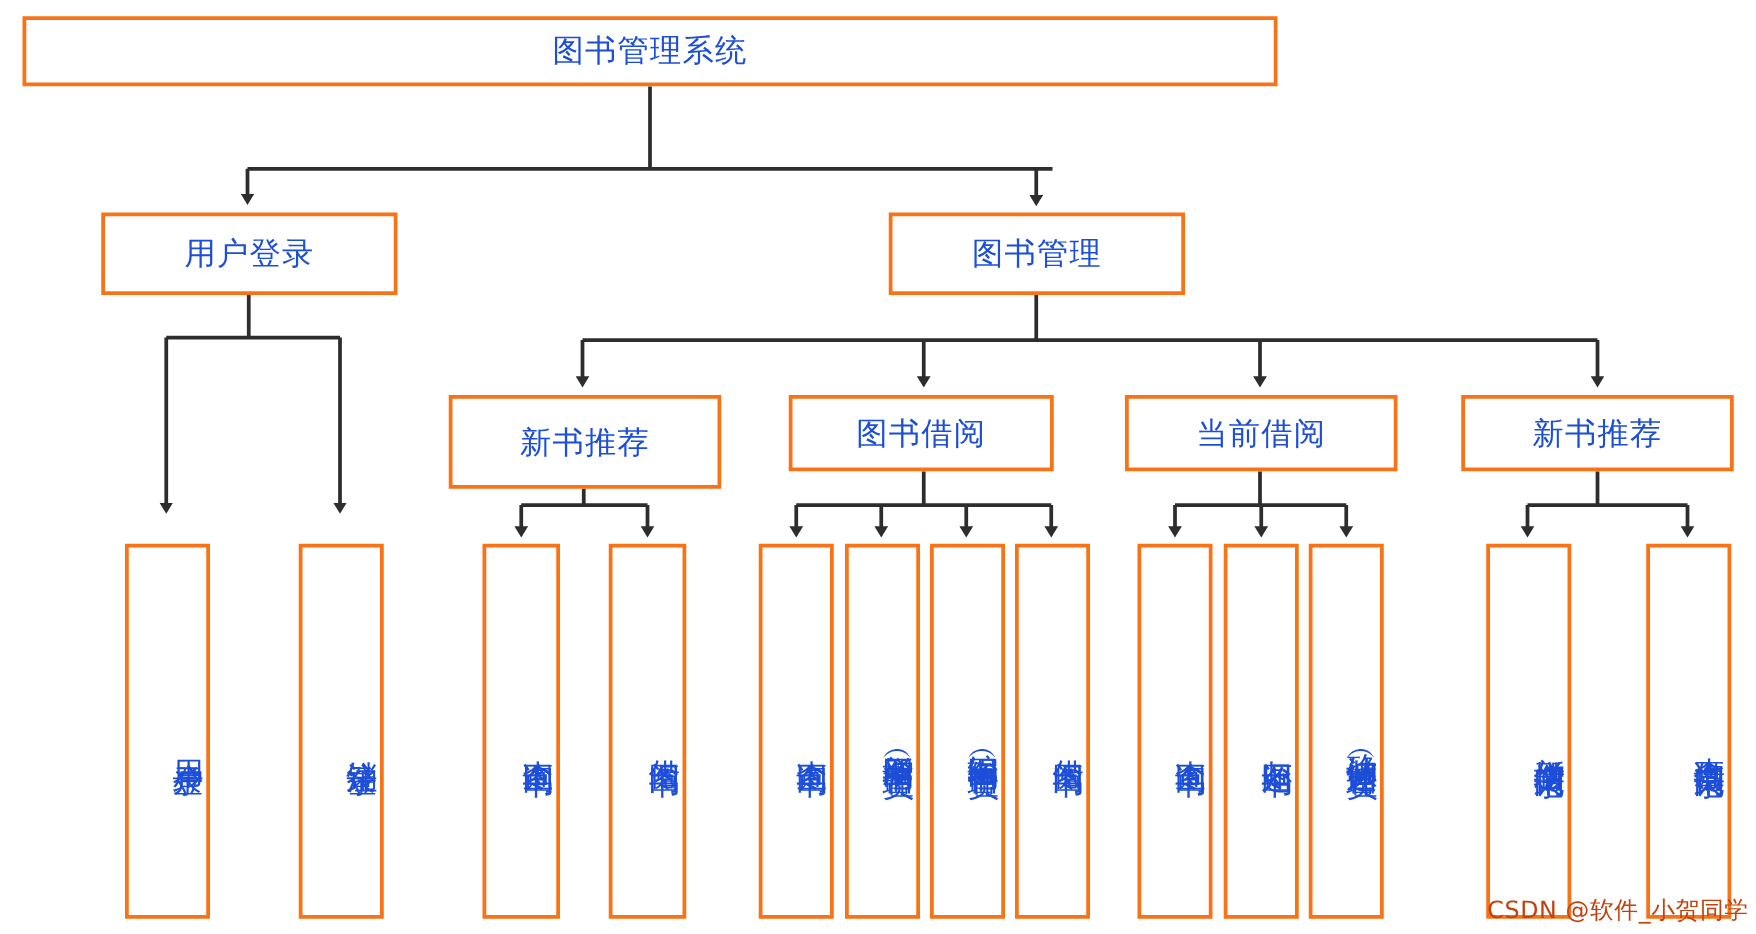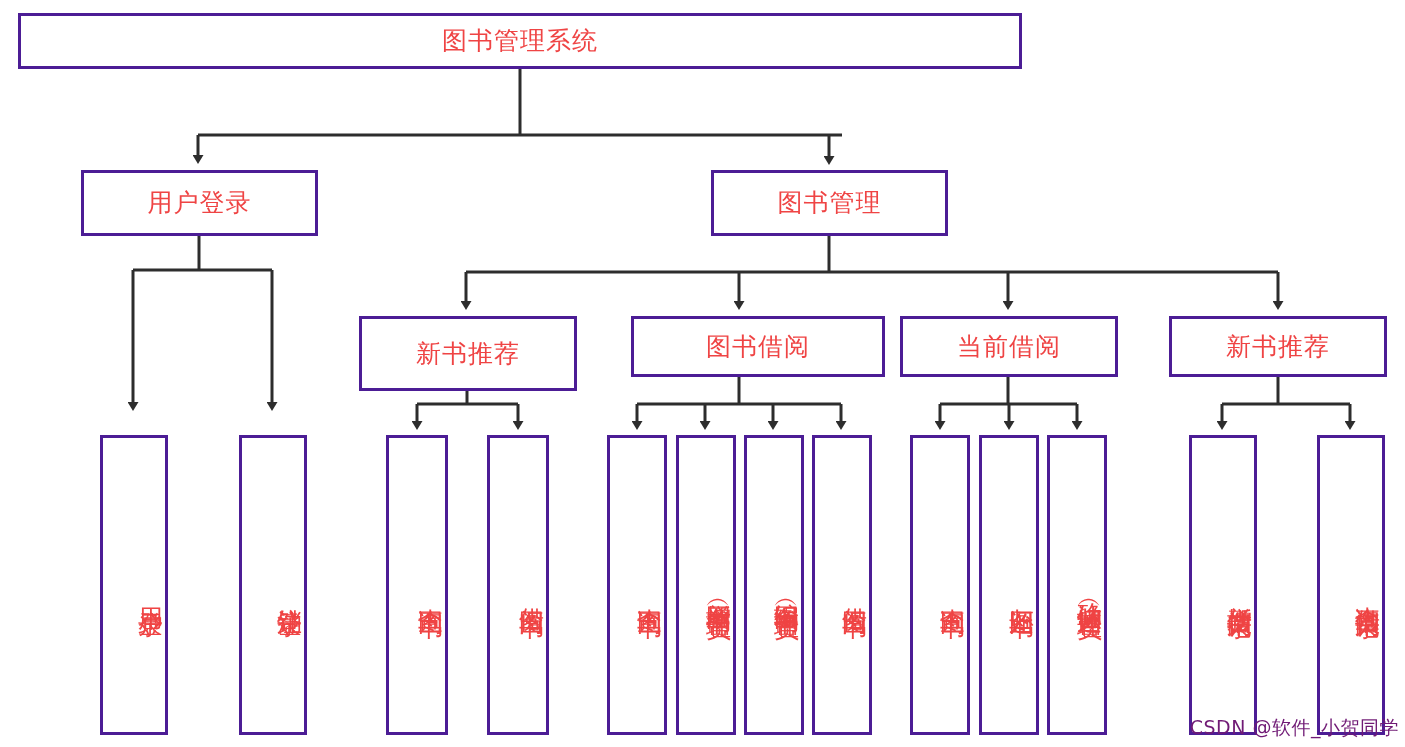--- a/index.html
+++ b/index.html
@@ -22,25 +22,25 @@
     left: 0;
     top: 0;
     width: 1405px;
     height: 747px;
     pointer-events: none;
   }
   .node {
     position: absolute;
     box-sizing: border-box;
     background: #ffffff;
-    border: 3px solid #4c1d95;
+    border: 3px solid #f97316;
     display: flex;
     align-items: center;
     justify-content: center;
-    color: #ef4444;
+    color: #1d4ed8;
   }
   .node.horiz {
     font-size: 25px;
     line-height: 1.1;
     letter-spacing: 1px;
   }
   .node.vert {
     writing-mode: vertical-rl;
     text-orientation: upright;
     font-size: 25px;
@@ -53,21 +53,21 @@
   .node.vert span {
     writing-mode: vertical-rl;
     text-orientation: upright;
     display: block;
   }
   #watermark {
     position: absolute;
     right: 6px;
     bottom: 6px;
     font-size: 19px;
-    color: #701a75;
+    color: #c2410c;
     letter-spacing: 0.5px;
     white-space: nowrap;
     font-family: "DejaVu Sans", "Liberation Sans", sans-serif;
   }
 </style>
 </head>
 <body>
 
 <div id="canvas">
 
@@ -131,21 +131,21 @@
   </div>
 
   <div class="node horiz" style="left:711px; top:170px; width:237px; height:66px;">
     <span>图书管理</span>
   </div>
 
   <div class="node horiz" style="left:359px; top:316px; width:218px; height:75px;">
     <span>新书推荐</span>
   </div>
 
-  <div class="node horiz" style="left:631px; top:316px; width:254px; height:61px;">
+  <div class="node horiz" style="left:631px; top:316px; width:212px; height:61px;">
     <span>图书借阅</span>
   </div>
 
   <div class="node horiz" style="left:900px; top:316px; width:218px; height:61px;justify-content:center;">
     <span>当前借阅</span>
   </div>
 
   <div class="node horiz" style="left:1169px; top:316px; width:218px; height:61px;">
     <span>新书推荐</span>
   </div>

